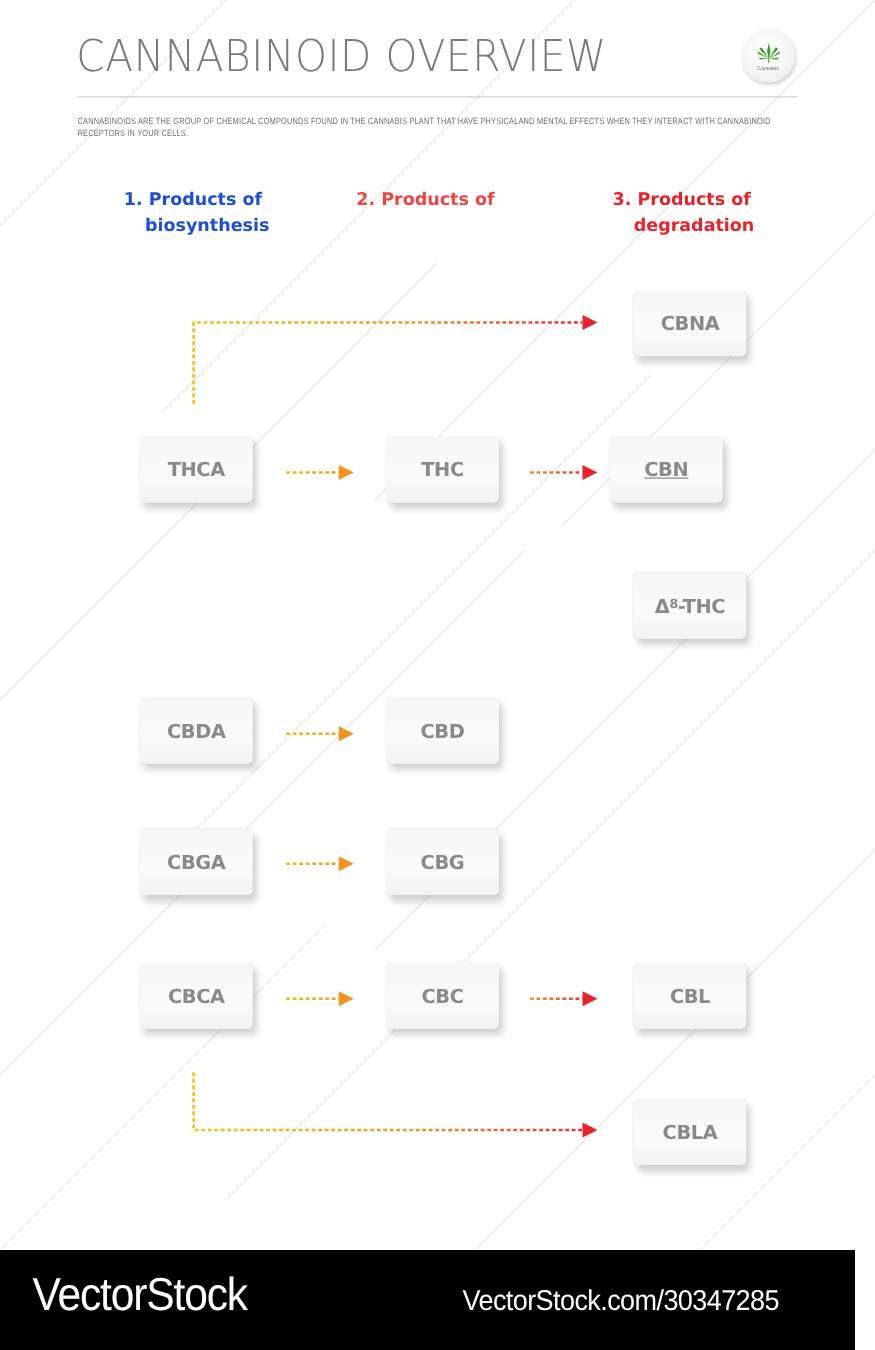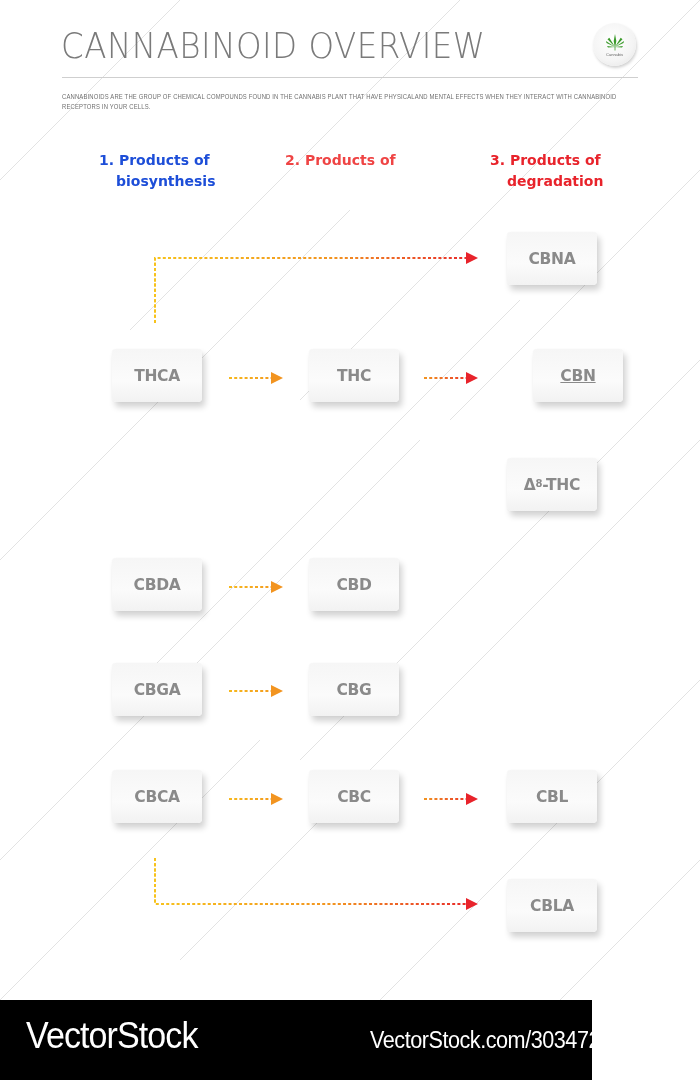--- a/index.html
+++ b/index.html
@@ -48,21 +48,21 @@
     box-shadow: 3px 5px 6px rgba(0,0,0,0.18), 0 0 1px rgba(0,0,0,0.08);
     display: flex; align-items: center; justify-content: center;
     font-family: "DejaVu Sans", sans-serif; font-weight: bold; font-size: 15.5px;
     color: #8a8a8a; letter-spacing: -0.3px;
   }
   .node sup { font-size: 10px; position: relative; top: -1px; }
 
   .arrows { position: absolute; left: 0; top: 0; width: 700px; height: 1000px; }
 
   .footer {
-    position: absolute; left: 0; top: 1000px; width: 592px; height: 80px; background: #000;
+    position: absolute; left: 0; top: 1000px; width: 684px; height: 80px; background: #000;
   }
   .footer-brand {
     position: absolute; left: 26px; top: 15px; color: #fff;
     font-family: "Liberation Sans", sans-serif; font-size: 37px; letter-spacing: -1px;
     transform: scaleX(0.92); transform-origin: left center;
   }
   .footer-id {
     position: absolute; left: 370px; top: 27px; color: #fff;
     font-family: "Liberation Sans", sans-serif; font-size: 23px; letter-spacing: -0.5px;
     transform: scaleX(0.94); transform-origin: left center; white-space: nowrap;
@@ -182,21 +182,21 @@
     <path d="M155 858 L155 904 L466 904" fill="none" stroke="url(#gLongTop)" stroke-width="2" stroke-dasharray="3 2.2"></path>
     <path d="M155 858 L155 904" fill="none" stroke="#f7c21c" stroke-width="2" stroke-dasharray="3 2.2"></path>
     <polygon points="466,898 478,904 466,910" fill="#e8232b"></polygon>
   </g>
 </svg>
 
 <div class="node" style="left:507px; top:232px;">CBNA</div>
 
 <div class="node" style="left:112px; top:349px;">THCA</div>
 <div class="node" style="left:309px; top:349px;">THC</div>
-<div class="node" style="left:533px; top:349px;text-decoration:underline;">CBN</div>
+<div class="node" style="left:488px; top:349px;text-decoration:underline;">CBN</div>
 
 <div class="node" style="left:507px; top:458px;">
   <span>Δ</span>
     <sup>8</sup>
     <span>-THC</span>
 </div>
 
 <div class="node" style="left:112px; top:558px;">CBDA</div>
 <div class="node" style="left:309px; top:558px;">CBD</div>
 

